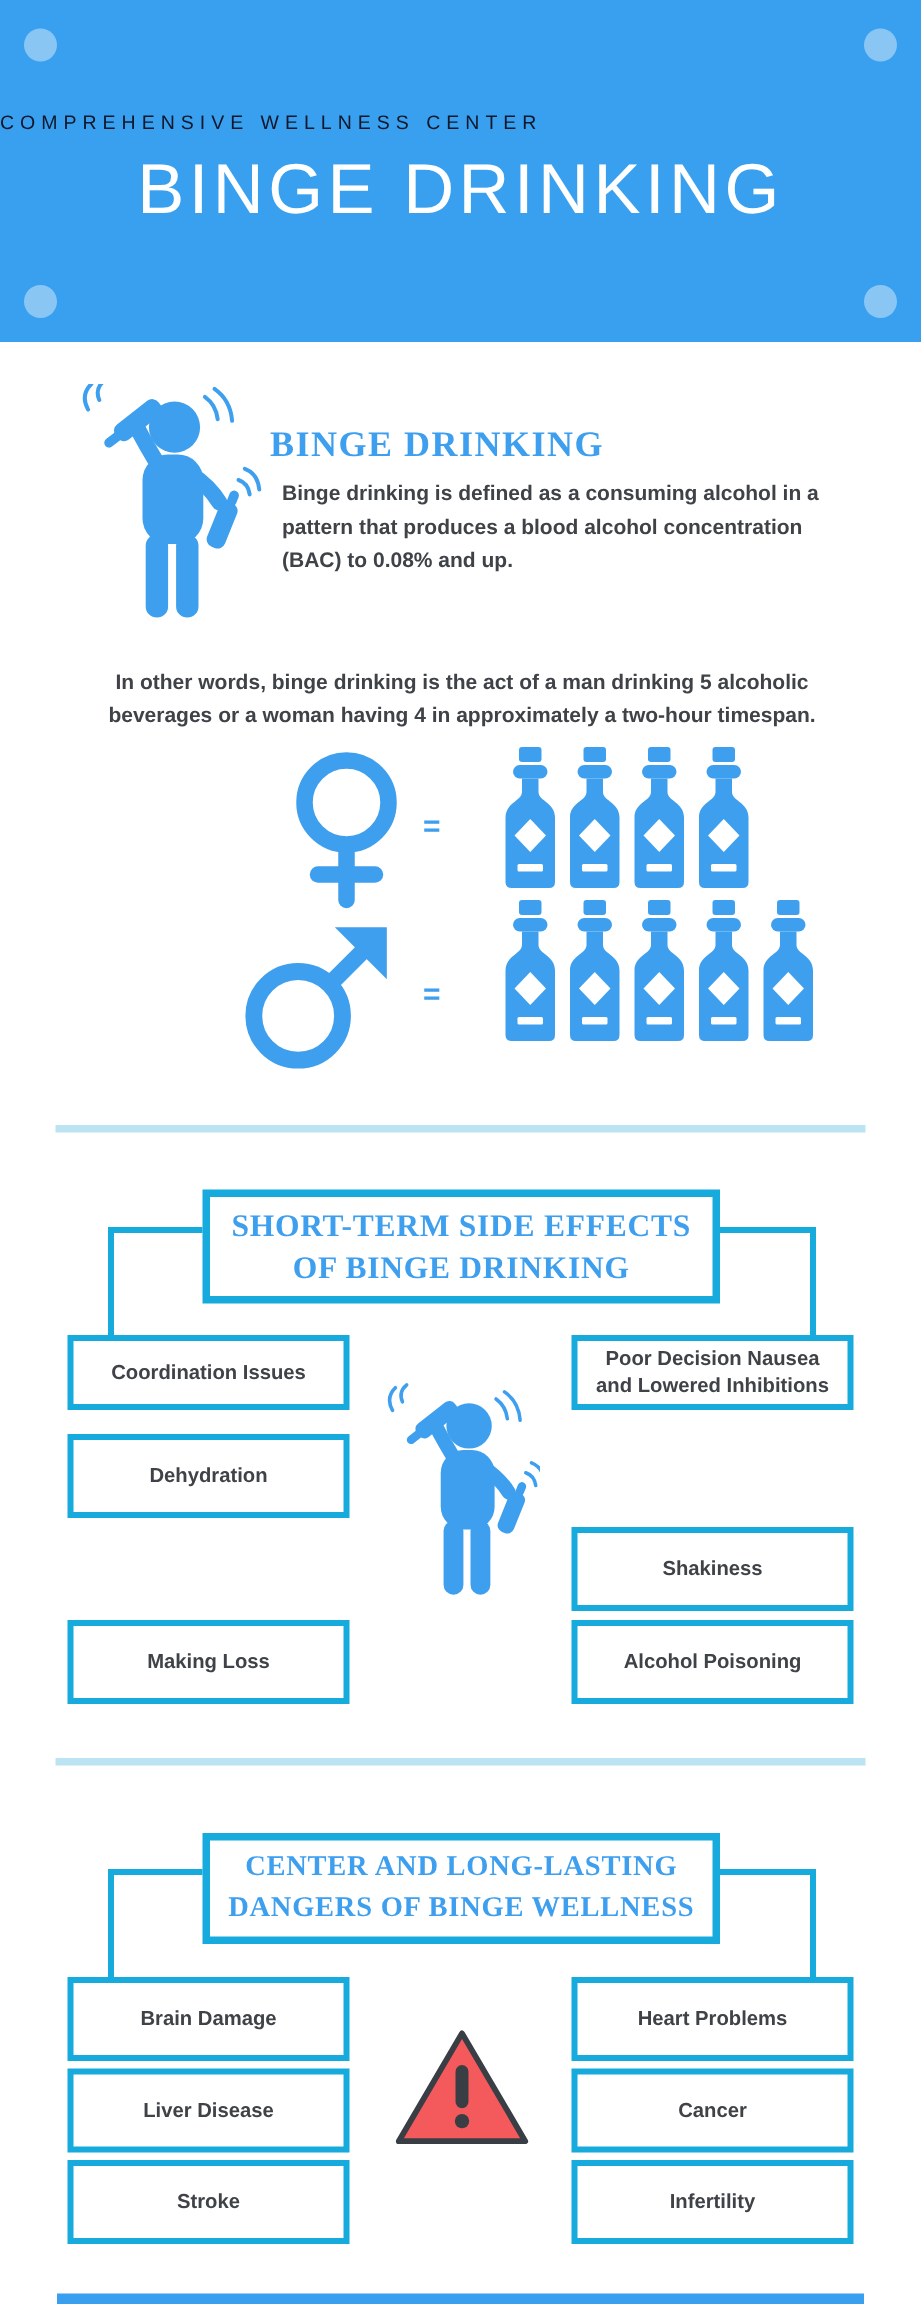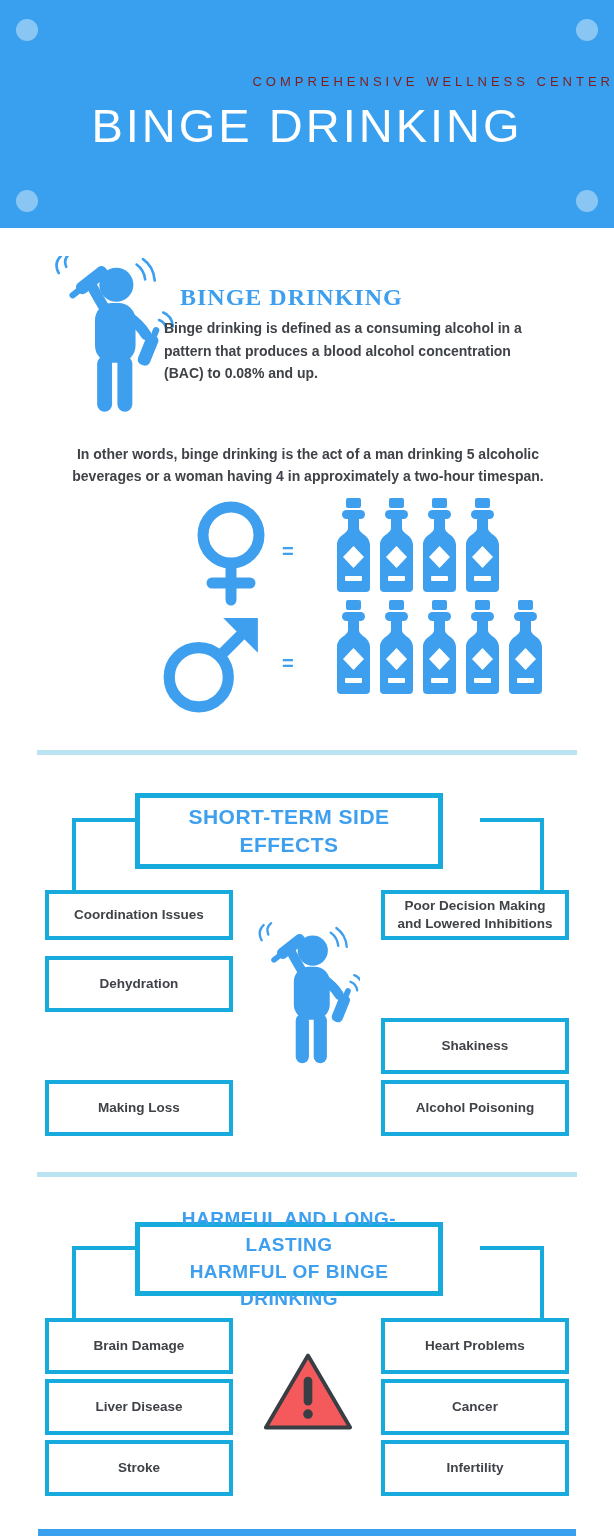--- a/index.html
+++ b/index.html
@@ -5,30 +5,30 @@
   *{margin:0;padding:0;box-sizing:border-box}
   html,body{background:#fff}
   body{font-family:"Liberation Sans",sans-serif}
   #page{position:relative;width:614px;height:1536px;background:#fff;overflow:hidden}
 
   
   .banner{position:absolute;left:0;top:0;width:614px;height:228px;background:var(--banner)}
   .dot{position:absolute;width:22px;height:22px;border-radius:50%;background:var(--dot)}
   #dot-tl{left:16px;top:19px}#dot-tr{left:576px;top:19px}
   #dot-bl{left:16px;top:190px}#dot-br{left:576px;top:190px}
-  .eyebrow{position:absolute;left:0;top:74px;width:100%;text-align:right;color:#7f1d1d;
+  .eyebrow{position:absolute;left:0;top:74px;width:100%;text-align:left;color:#0f172a;
            font-size:13px;letter-spacing:4px;font-weight:400}
   .banner-title{position:absolute;left:0;top:98px;width:100%;text-align:center;color:#fff;
            font-size:47px;letter-spacing:3px;font-weight:400}
 
   
   .def-icon{position:absolute;left:46px;top:256px;width:130px;height:160px}
   .def-head{position:absolute;left:180px;top:284px;font-family:"Liberation Serif",serif;
             font-weight:700;font-size:24px;color:var(--accent);letter-spacing:1px}
-  .def-body{position:absolute;left:164px;top:317px;width:358px;font-size:14px;line-height:1.62;
+  .def-body{position:absolute;left:188px;top:317px;width:358px;font-size:14px;line-height:1.62;
             font-weight:700;color:var(--ink)}
 
   
   .equiv-intro{position:absolute;left:70px;top:443px;width:476px;text-align:center;
             font-size:14px;line-height:1.6;font-weight:700;color:var(--ink)}
   .female-icon{position:absolute;left:192px;top:500px;width:78px;height:106px}
   .male-icon{position:absolute;left:158px;top:612px;width:106px;height:106px}
   .equals{position:absolute;color:var(--accent);font-size:20px;font-weight:700}
   #eq-f{left:282px;top:540px}
   #eq-m{left:282px;top:652px}
@@ -36,23 +36,23 @@
   #bottles-f{left:333px;top:498px}
   #bottles-m{left:333px;top:600px}
   .bottle{width:41px;height:96px;display:block}
 
   
   .divider{position:absolute;left:37px;width:540px;height:5px;background:var(--divider)}
   #divider-1{top:750px}#divider-2{top:1172px}
   .footer-bar{position:absolute;left:38px;top:1529px;width:538px;height:7px;background:var(--banner)}
 
   
-  .hbox{position:absolute;left:135px;width:308px;border:5px solid var(--border);background:#fff;
+  .hbox{position:absolute;left:135px;width:345px;border:5px solid var(--border);background:#fff;
         display:flex;flex-direction:column;justify-content:center;text-align:center;
-        font-family:Liberation Sans, sans-serif;font-weight:700;color:var(--accent)}
+        font-family:Liberation Serif, serif;font-weight:700;color:var(--accent)}
   #st-head{top:793px;height:76px;font-size:21px;letter-spacing:.5px;line-height:1.35}
   #lt-head{top:1222px;height:74px;font-size:19px;letter-spacing:.5px;line-height:1.4}
 
   .conn{position:absolute;background:var(--border)}
   #st-conn-l-h{left:72px;top:818px;width:63px;height:4px}
   #st-conn-l-v{left:72px;top:818px;width:4px;height:74px}
   #st-conn-r-h{left:480px;top:818px;width:64px;height:4px}
   #st-conn-r-v{left:540px;top:818px;width:4px;height:74px}
   #lt-conn-l-h{left:72px;top:1246px;width:63px;height:4px}
   #lt-conn-l-v{left:72px;top:1246px;width:4px;height:72px}
@@ -260,30 +260,31 @@
       <polygon points="20.5,48 31,59 20.5,70 10,59"></polygon>
       <rect x="12" y="78" width="17" height="5" rx="1"></rect>
     </g>
   </svg>
 </div>
 
   <div class="divider" id="divider-1"></div>
 
   <div class="hbox" id="st-head">
     <div>SHORT-TERM SIDE EFFECTS</div>
+    <div>OF BINGE DRINKING</div>
   </div>
   <div class="conn" id="st-conn-l-h"></div>
   <div class="conn" id="st-conn-l-v"></div>
   <div class="conn" id="st-conn-r-h"></div>
   <div class="conn" id="st-conn-r-v"></div>
 
   <div class="item l" id="st-l1">Coordination Issues</div>
   <div class="item l" id="st-l2">Dehydration</div>
   <div class="item l" id="st-l4">Making Loss</div>
-  <div class="item r" id="st-r1">Poor Decision Making and Lowered Inhibitions</div>
+  <div class="item r" id="st-r1">Poor Decision Nausea and Lowered Inhibitions</div>
   <div class="item r" id="st-r3">Shakiness</div>
   <div class="item r" id="st-r4">Alcohol Poisoning</div>
 
   <span class="person-sm" id="person-2">
   <svg viewBox="0 0 110 150" style="width:100%;height:100%">
     <g class="fillB">
       <circle cx="60" cy="27" r="16"></circle>
       <rect x="40" y="44" width="38" height="56" rx="16"></rect>
       <rect x="42" y="94" width="14" height="52" rx="7"></rect>
       <rect x="61" y="94" width="14" height="52" rx="7"></rect>
@@ -309,22 +310,22 @@
       <path d="M6 16 q-5 -9 2 -16"></path>
       <path d="M100 60 q6 2 7 9"></path>
       <path d="M104 53 q8 3 9 13"></path>
     </g>
   </svg>
 </span>
 
   <div class="divider" id="divider-2"></div>
 
   <div class="hbox" id="lt-head">
-    <div>HARMFUL AND LONG-LASTING</div>
-    <div>HARMFUL OF BINGE DRINKING</div>
+    <div>CENTER AND LONG-LASTING</div>
+    <div>DANGERS OF BINGE WELLNESS</div>
   </div>
   <div class="conn" id="lt-conn-l-h"></div>
   <div class="conn" id="lt-conn-l-v"></div>
   <div class="conn" id="lt-conn-r-h"></div>
   <div class="conn" id="lt-conn-r-v"></div>
 
   <div class="item l" id="lt-l1">Brain Damage</div>
   <div class="item l" id="lt-l2">Liver Disease</div>
   <div class="item l" id="lt-l3">Stroke</div>
   <div class="item r" id="lt-r1">Heart Problems</div>

